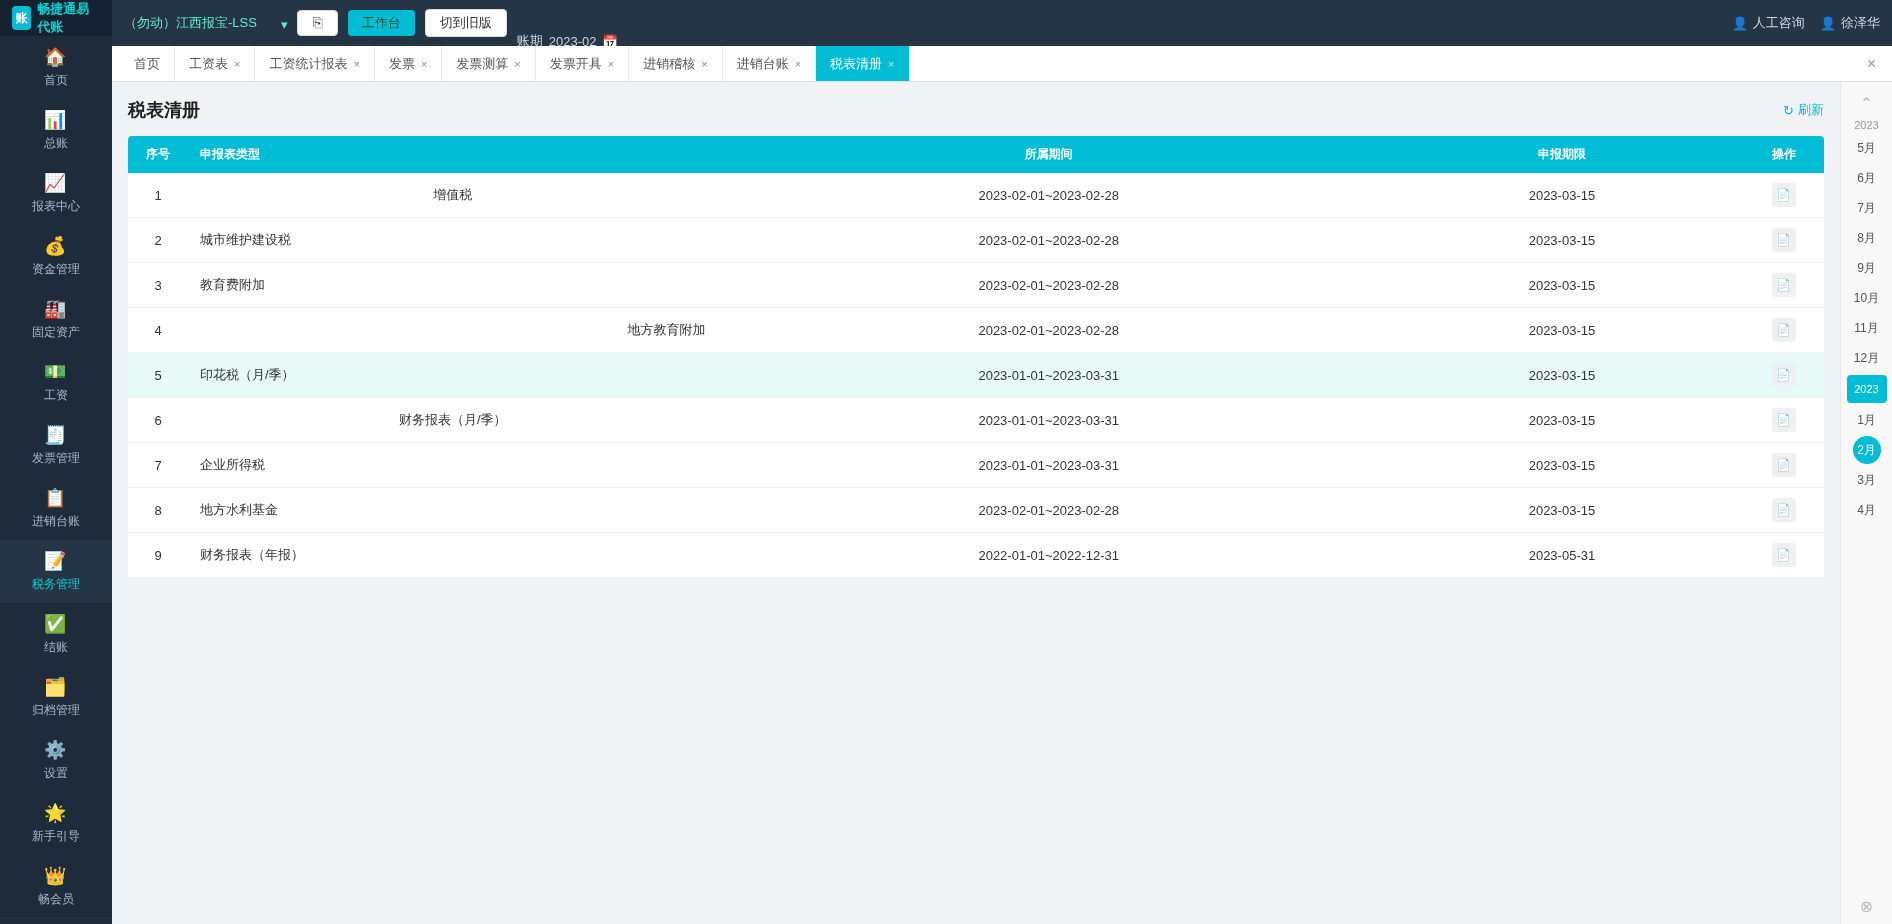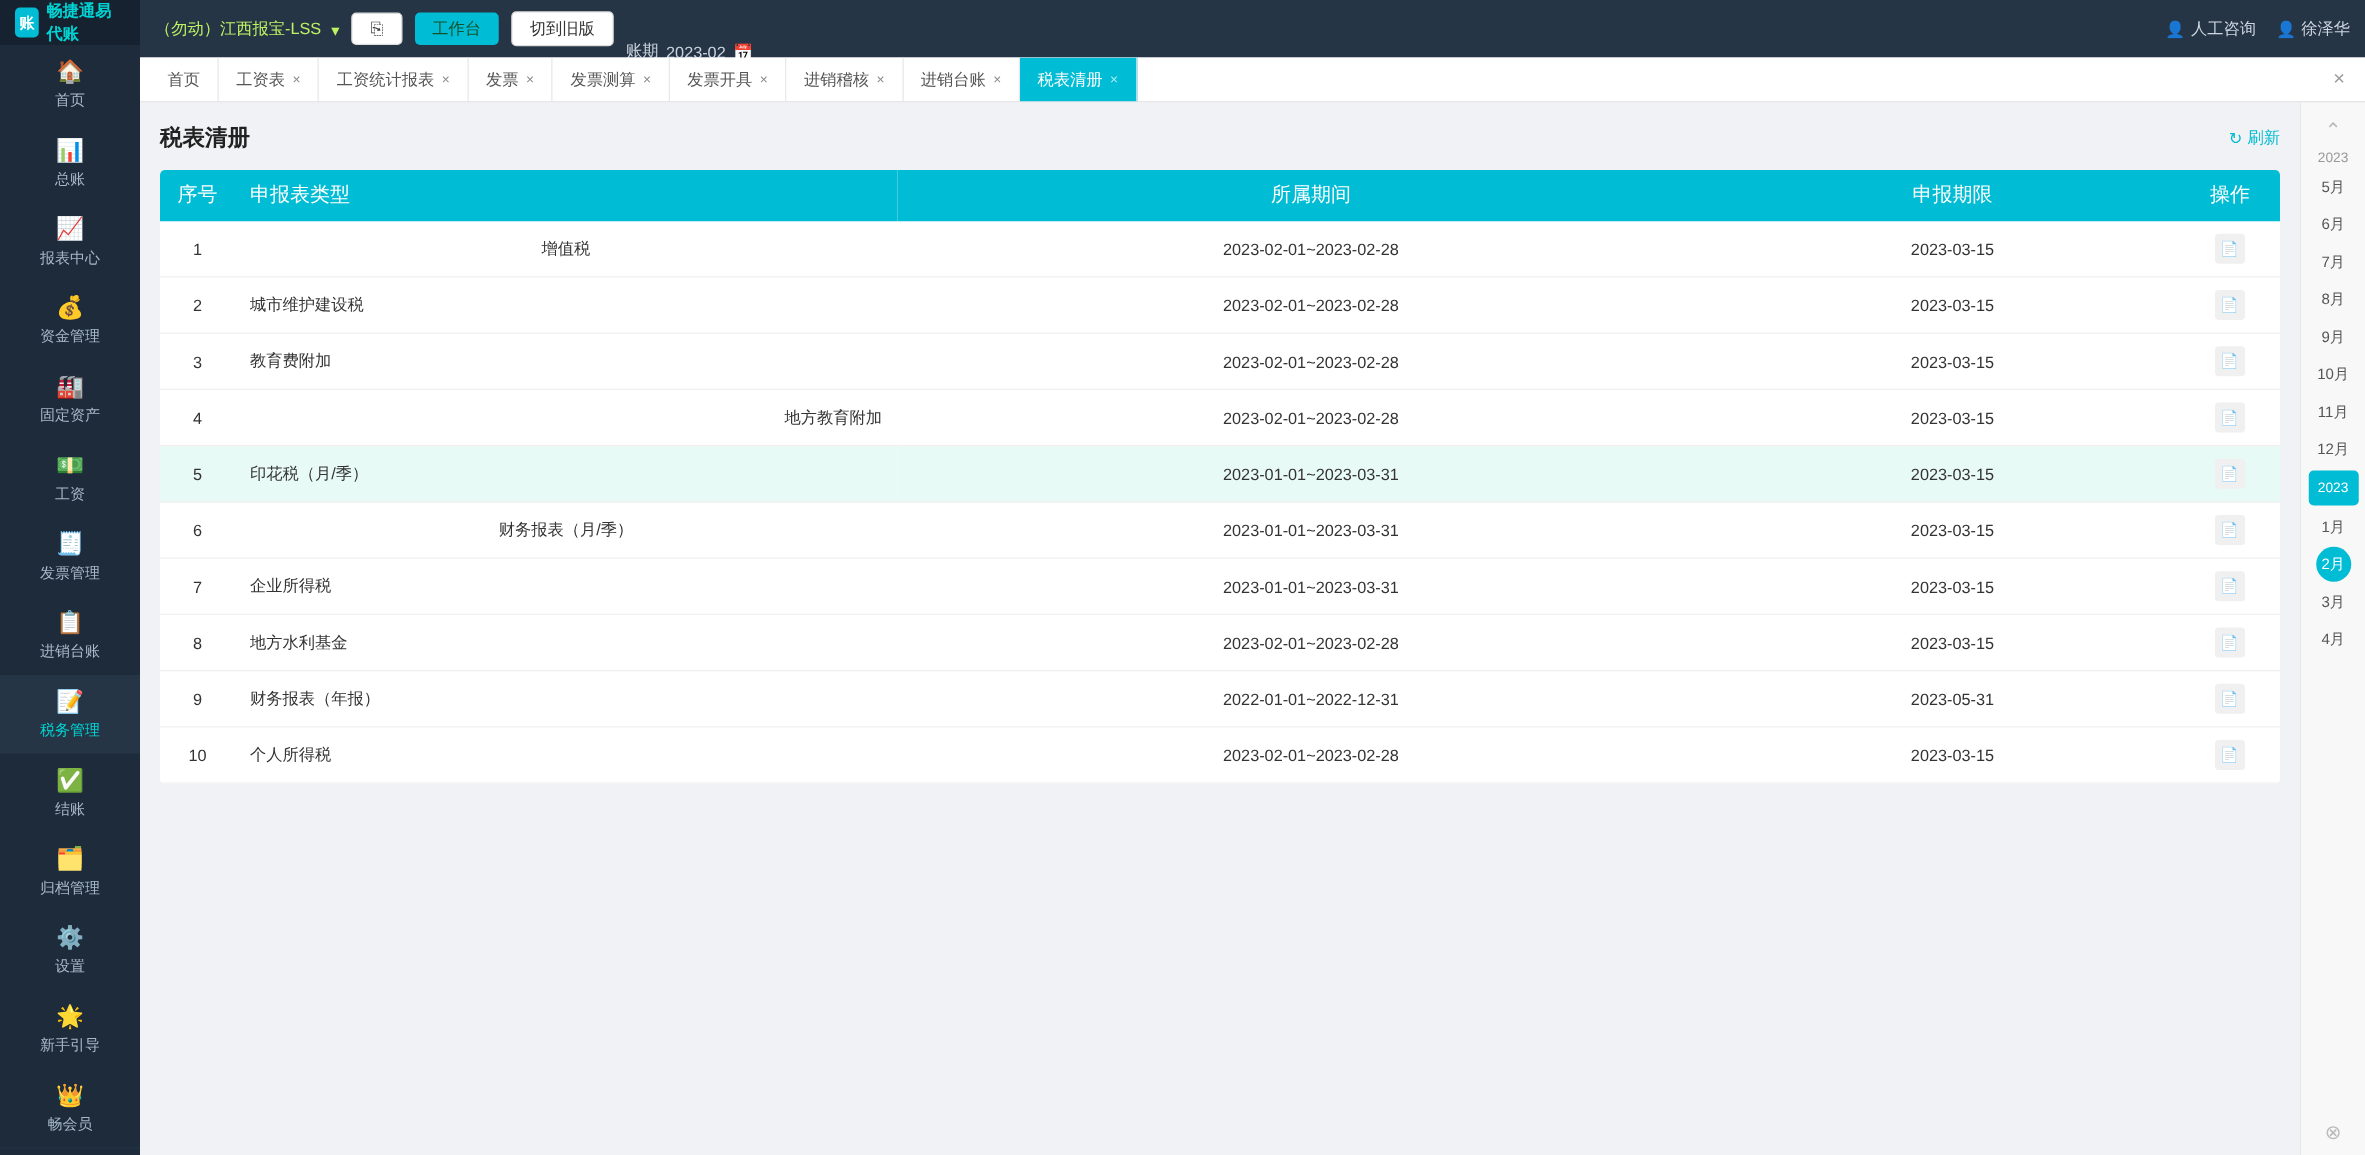--- a/index.html
+++ b/index.html
@@ -73,22 +73,22 @@
       background: #253545;
       display: flex;
       align-items: center;
       padding: 0 12px;
       gap: 10px;
       flex-shrink: 0;
     }
     .topbar-company {
       display: flex;
       align-items: flex-end;
-      gap: 8px;
-      color: #bef264;
+      gap: 24px;
+      color: #5eead4;
       font-size: 13px;
       cursor: pointer;
     }
     .topbar-btn {
       padding: 4px 14px;
       border-radius: 4px;
       border: none;
       cursor: pointer;
       font-size: 13px;
     }
@@ -194,22 +194,22 @@
       border-radius: 4px;
       overflow: hidden;
     }
     .data-table thead tr {
       background: #00bcd4;
       color: white;
     }
     .data-table thead th {
       padding: 10px 12px;
       text-align: center;
-      font-weight: normal;
-      font-size: 16px;
+      font-weight: bold;
+      font-size: 12px;
     }
     .data-table tbody tr {
       border-bottom: 1px solid #f0f0f0;
     }
     .data-table tbody tr.highlight { background: #e8faf5; }
     .data-table tbody td {
       padding: 10px 12px;
       text-align: center;
       font-size: 13px;
       color: #333;
@@ -517,29 +517,20 @@
       <td>2023-03-15</td>
       <td class="action-cell">
         <span class="action-icon">📄</span>
       </td>
     </tr>
             <tr>
       <td>9</td>
       <td style="text-align:left">财务报表（年报）</td>
       <td>2022-01-01~2022-12-31</td>
       <td>2023-05-31</td>
-      <td class="action-cell">
-        <span class="action-icon">📄</span>
-      </td>
-    </tr>
-            <tr>
-      <td>10</td>
-      <td style="text-align:left">个人所得税</td>
-      <td>2023-02-01~2023-02-28</td>
-      <td>2023-03-15</td>
       <td class="action-cell">
         <span class="action-icon">📄</span>
       </td>
     </tr>
           </tbody>
       </table>
     </div>
 
     <div class="right-panel">
       <div class="panel-chevron">⌃</div>

